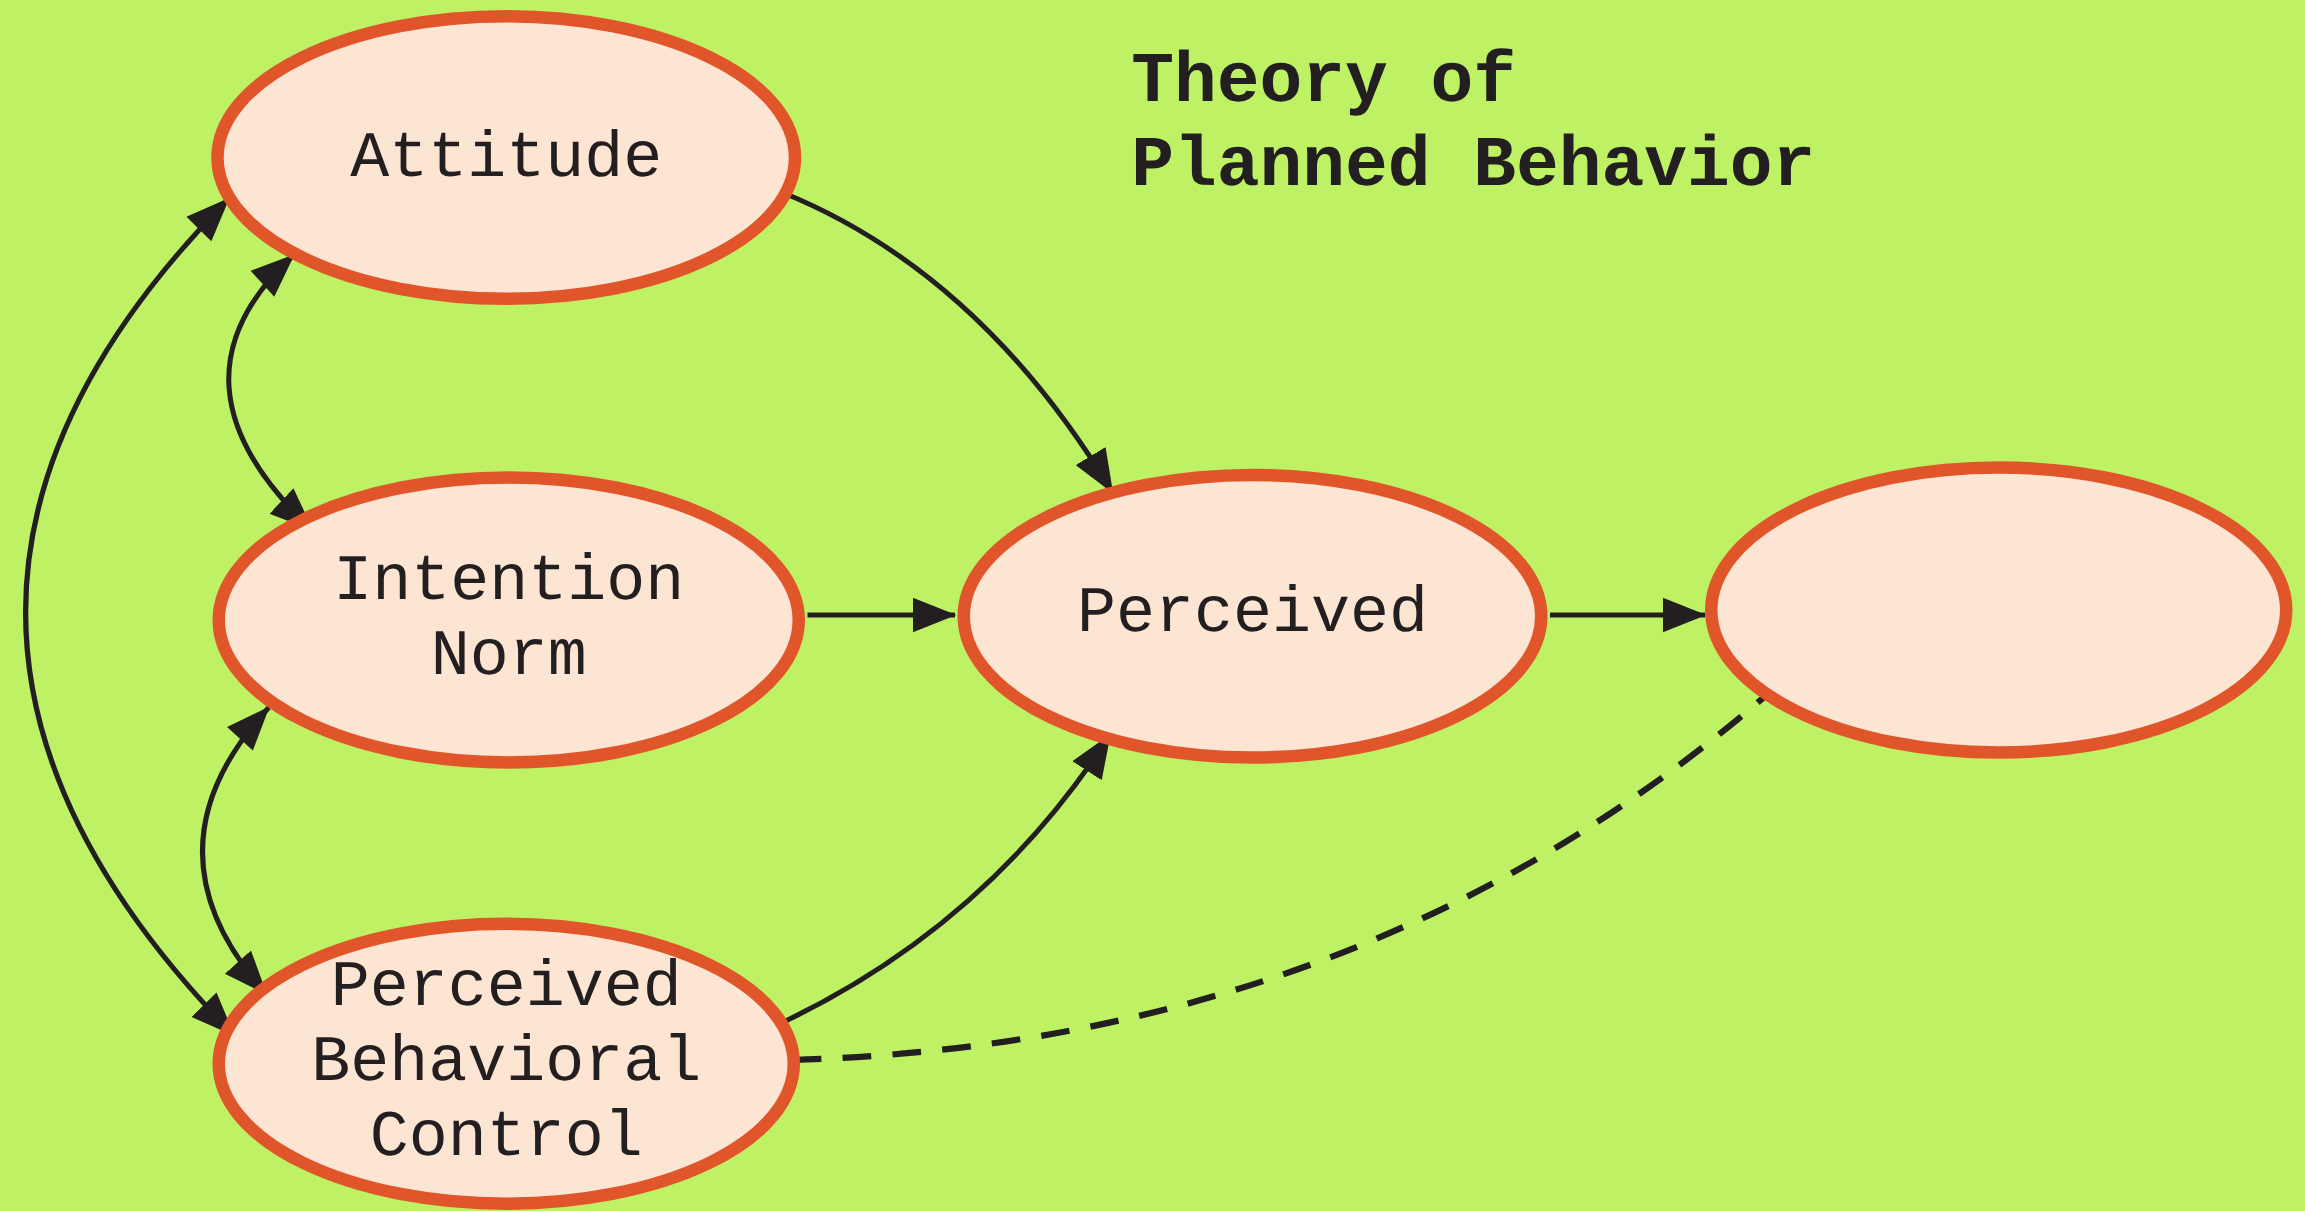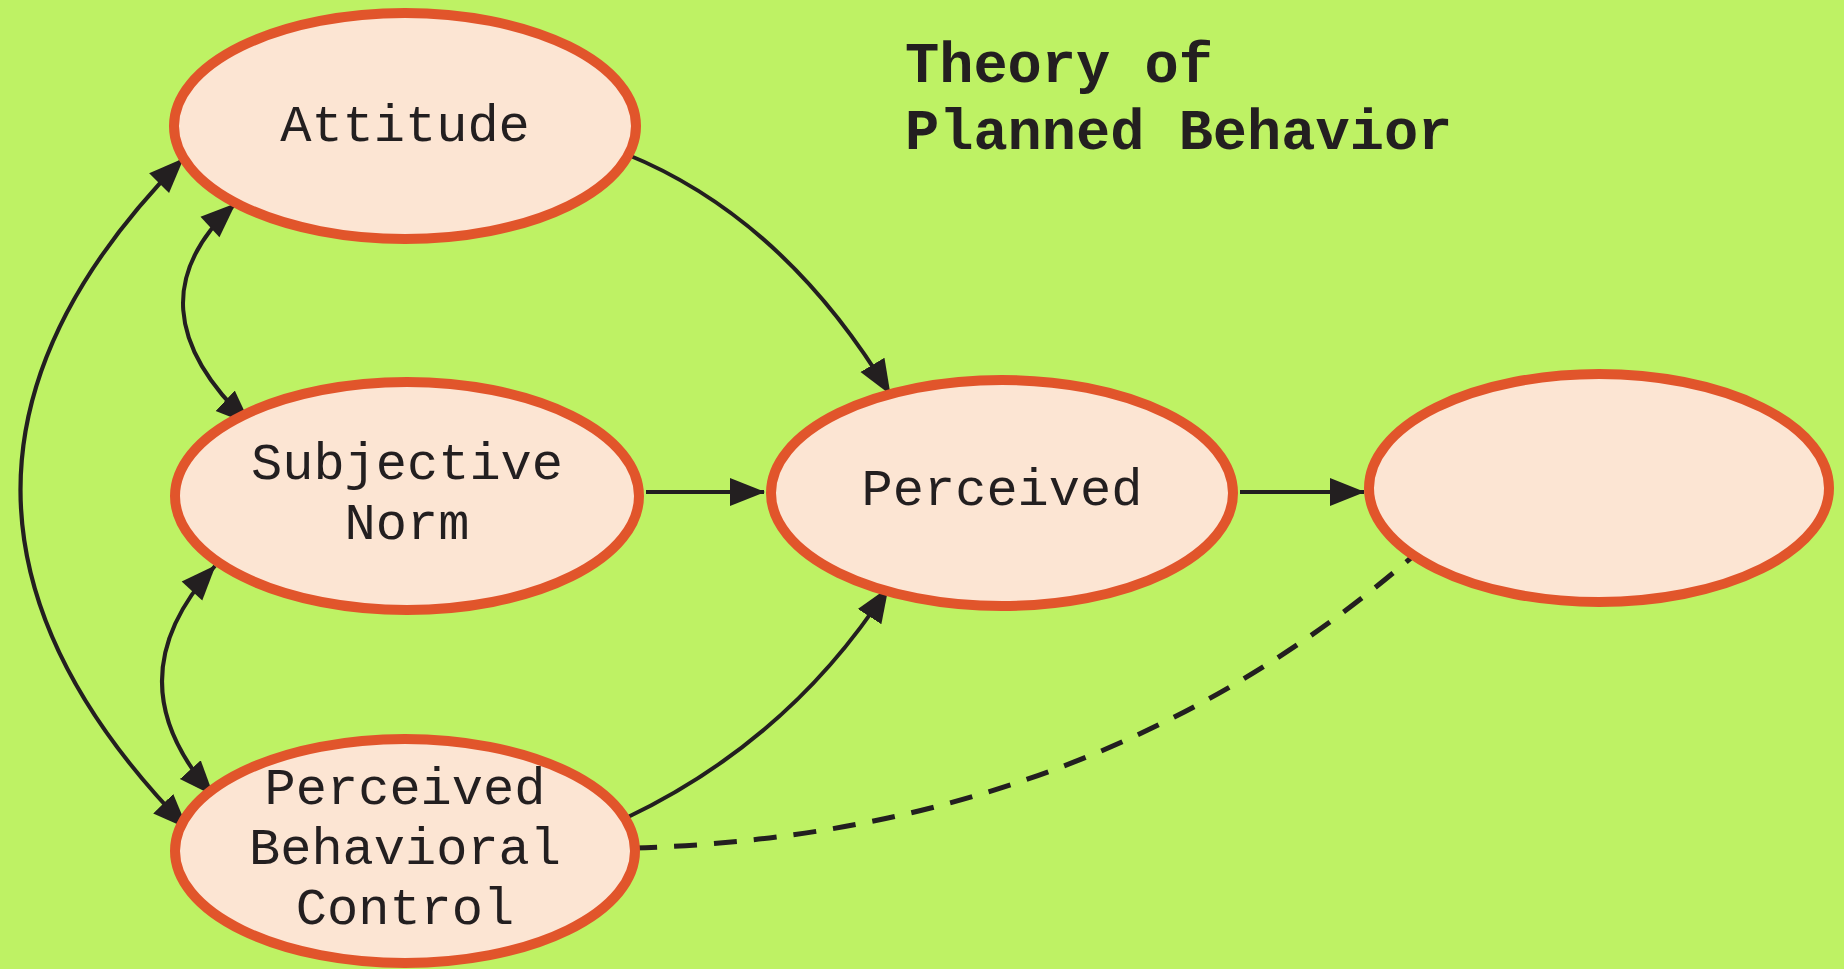--- a/index.html
+++ b/index.html
@@ -92,21 +92,21 @@
     <path class="edge-dashed" d="M 634 848 Q 1090 835 1412 557"></path>
 
     <ellipse class="node-ellipse" cx="405" cy="126" rx="231" ry="113"></ellipse>
     <ellipse class="node-ellipse" cx="407" cy="496" rx="232" ry="114"></ellipse>
     <ellipse class="node-ellipse" cx="405" cy="851" rx="230" ry="112"></ellipse>
     <ellipse class="node-ellipse" cx="1002" cy="493" rx="231" ry="113"></ellipse>
     <ellipse class="node-ellipse" cx="1599" cy="488" rx="230" ry="114"></ellipse>
   </svg>
 
   <div class="node-label" style="left:405px; top:128px;">Attitude</div>
-  <div class="node-label" style="left:407px; top:496px;">Subjective
+  <div class="node-label" style="left:407px; top:496px;">Intention
 Norm</div>
   <div class="node-label" style="left:405px; top:851px;">Perceived
 Behavioral
 Control</div>
   <div class="node-label" style="left:1002px; top:492px;">Perceived</div>
 
   <div class="diagram-title">Theory of
 Planned Behavior</div>
 
 </div>

